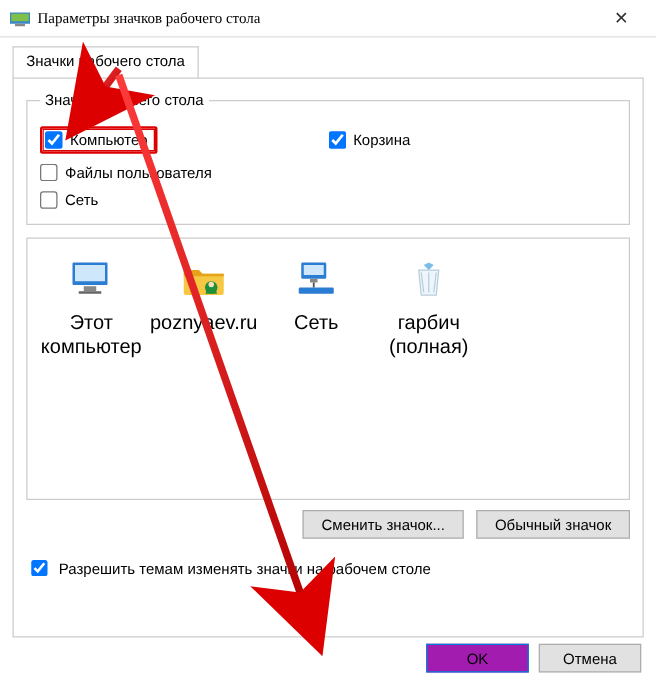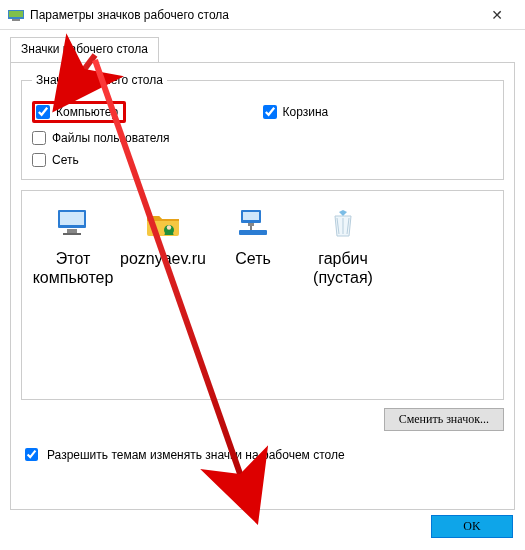--- a/index.html
+++ b/index.html
@@ -13,20 +13,21 @@
     height: 550px;
     overflow: hidden;
     position: relative;
   }
   .titlebar {
     display: flex;
     align-items: center;
     height: 30px;
     padding: 0 8px;
     border-bottom: 1px solid #ddd;
+    font-family: Liberation Serif, serif;
   }
   .titlebar .appicon {
     width: 16px; height: 16px;
     margin-right: 6px;
   }
   .titlebar .title { flex: 1; font-size: 12px; }
   .titlebar .close {
     width: 40px; height: 28px;
     display: flex; align-items: center; justify-content: center;
     font-size: 14px; color: #333;
@@ -110,26 +111,26 @@
     justify-content: flex-end;
     gap: 10px;
     margin-top: 8px;
   }
   button.win {
     border: 1px solid #adadad;
     background: #e1e1e1;
     height: 23px;
     min-width: 80px;
     padding: 0 14px;
-    font-family: Liberation Serif, serif;
+    font-family: Liberation Sans, sans-serif;
     font-size: 12px;
   }
   button.win.default {
     border: 1px solid #0078d7;
-    background: #0ea5e9;
+    background: #a21caf;
   }
   .themes-row {
     display: flex;
     align-items: center;
     gap: 6px;
     margin-top: 14px;
   }
   .bottom-buttons {
     position: absolute;
     bottom: 12px;
@@ -243,40 +244,46 @@
 
 
     <div class="preview-item">
       <div class="icon">
         <svg width="40" height="40" viewBox="0 0 40 40">
           <path d="M12 12h16l-2 20H14z" fill="#eef6fb" stroke="#b6cddc"></path>
           <path d="M14 14l2 16M20 14v16M26 14l-2 16" stroke="#b6cddc" stroke-width="1"></path>
           <path d="M16 8l4 4 4-4-4-2z" fill="#7cbde6"></path>
         </svg>
       </div>
-      <span class="icon-label">гарбич (пустая)</span>
+      <span class="icon-label">гарбич (полная)</span>
     </div>
   </div>
 
   <div class="btnrow">
     <button class="win">
       <span>Сменить значок...</span>
     </button>
+    <button class="win">
+      <span>Обычный значок</span>
+    </button>
   </div>
 
   <div class="themes-row">
     <input type="checkbox" checked="" style="">
     <label>Разрешить темам изменять значки на рабочем столе</label>
   </div>
 
 </div>
 
 <div class="bottom-buttons">
   <button class="win default">
     <span>OK</span>
+  </button>
+  <button class="win">
+    <span>Отмена</span>
   </button>
 </div>
 
 <svg class="annot">
   <defs>
     <marker id="ah" markerWidth="12" markerHeight="12" refX="9" refY="6" orient="auto">
       <path d="M0,0 L12,6 L0,12 L3,6 z" fill="#d00"></path>
     </marker>
     <linearGradient id="arrgrad" x1="0" y1="0" x2="1" y2="1">
       <stop offset="0%" stop-color="#ff3b3b"></stop>

